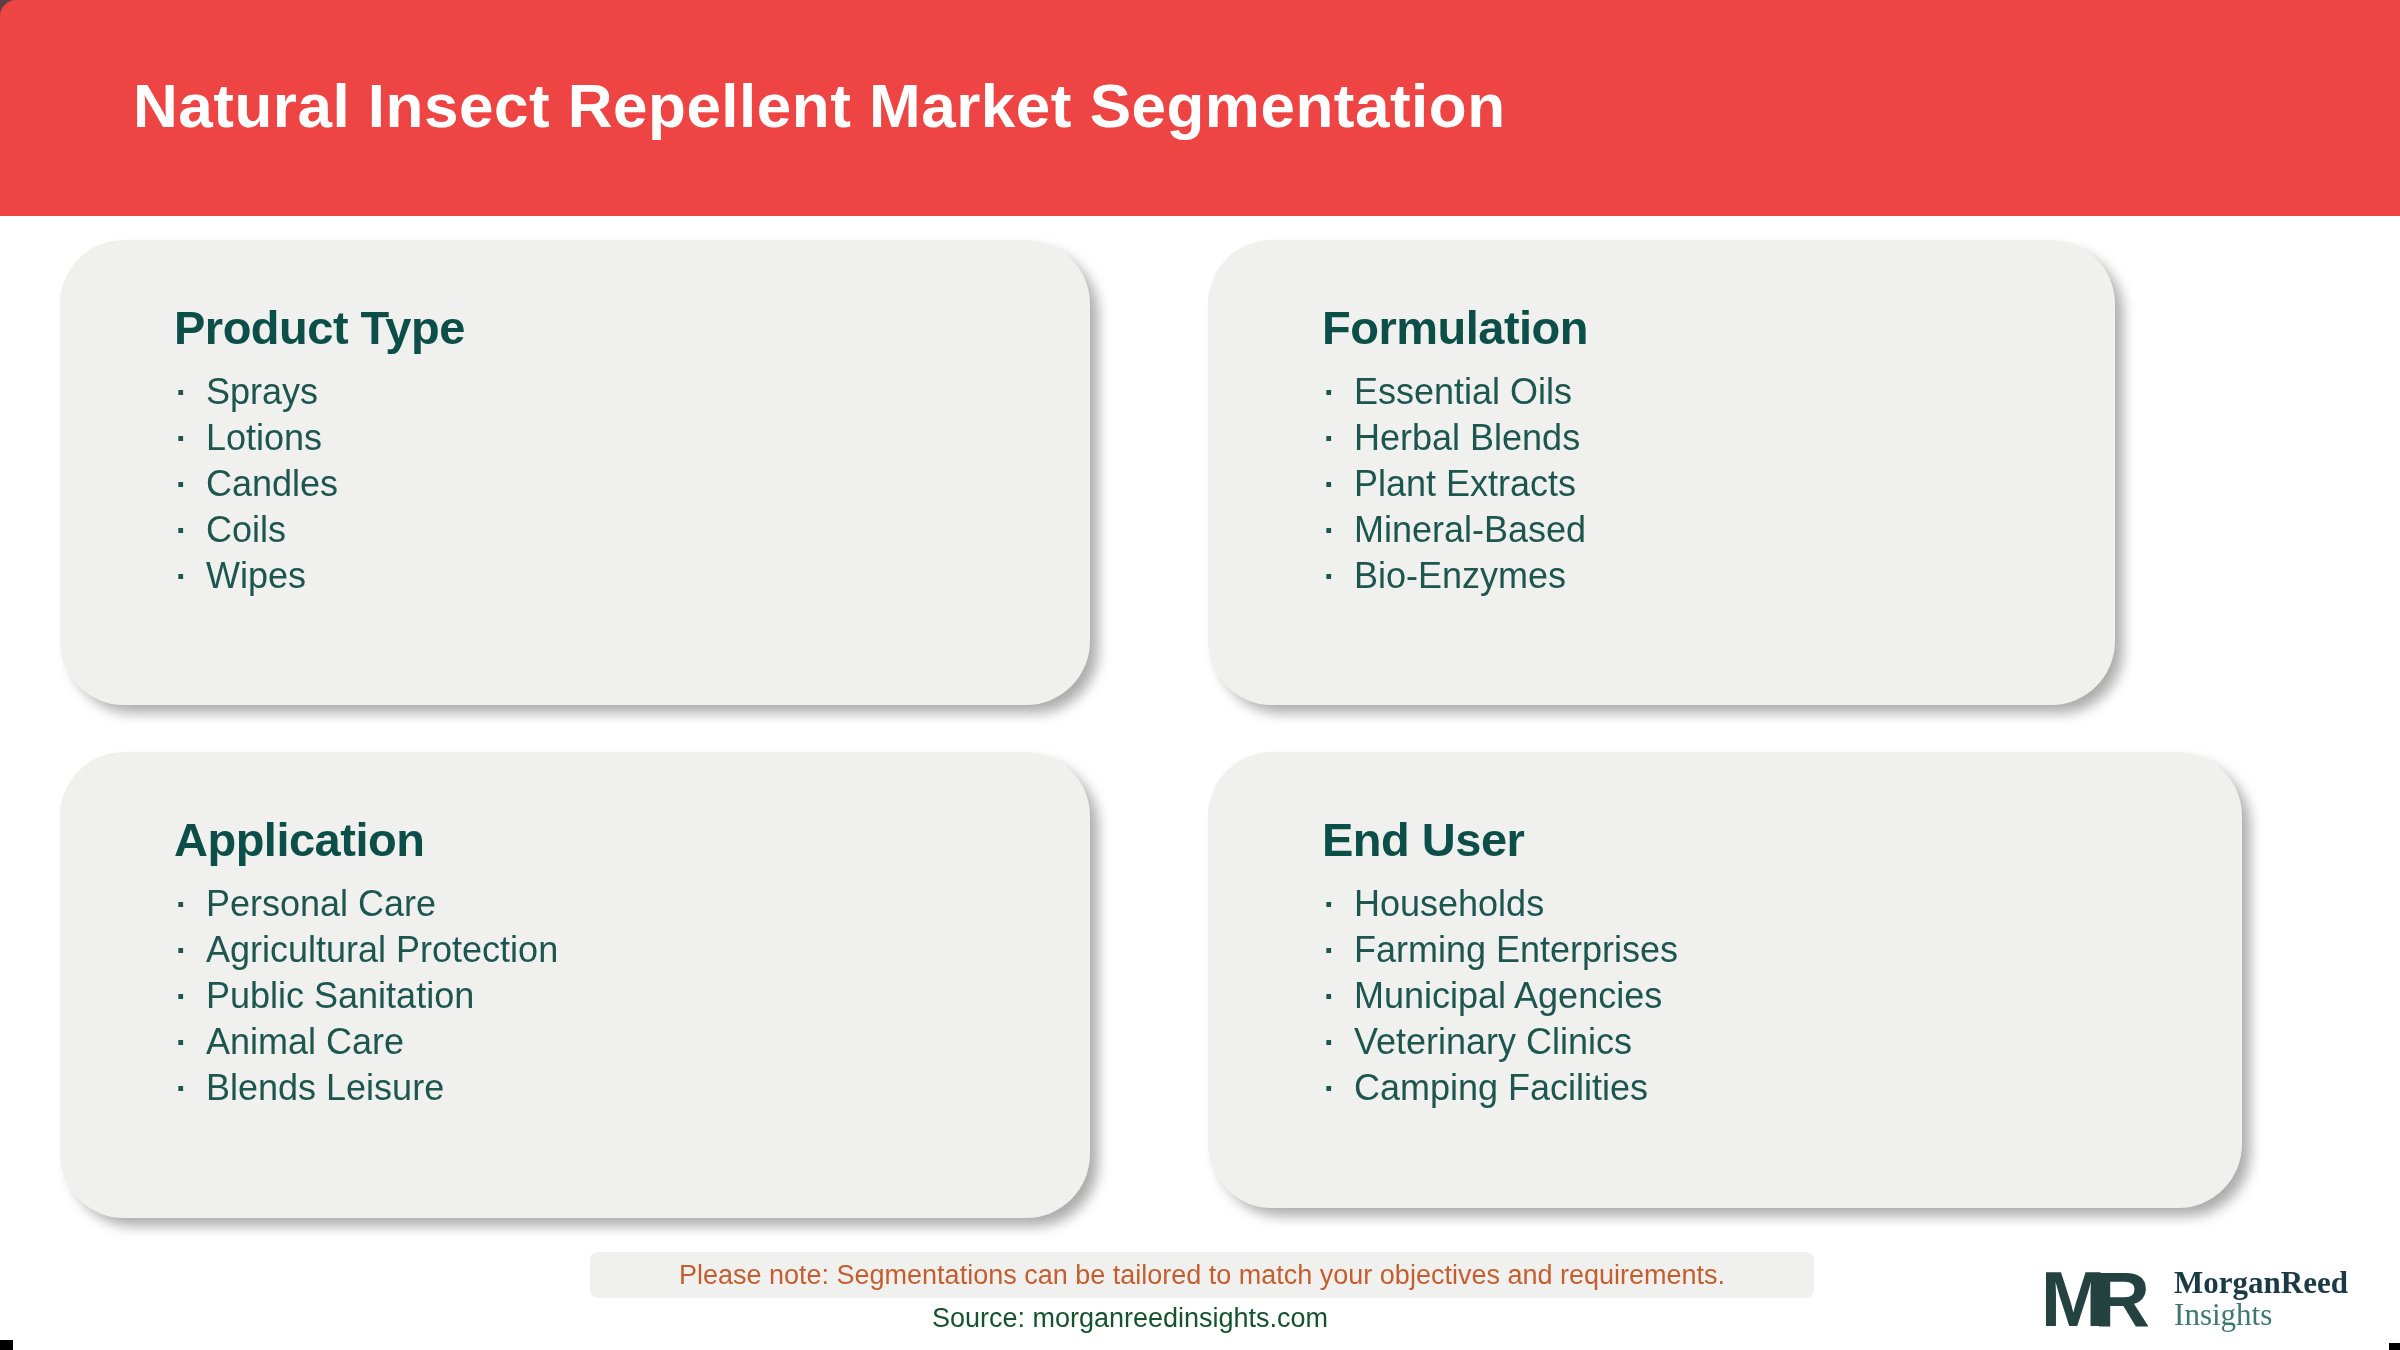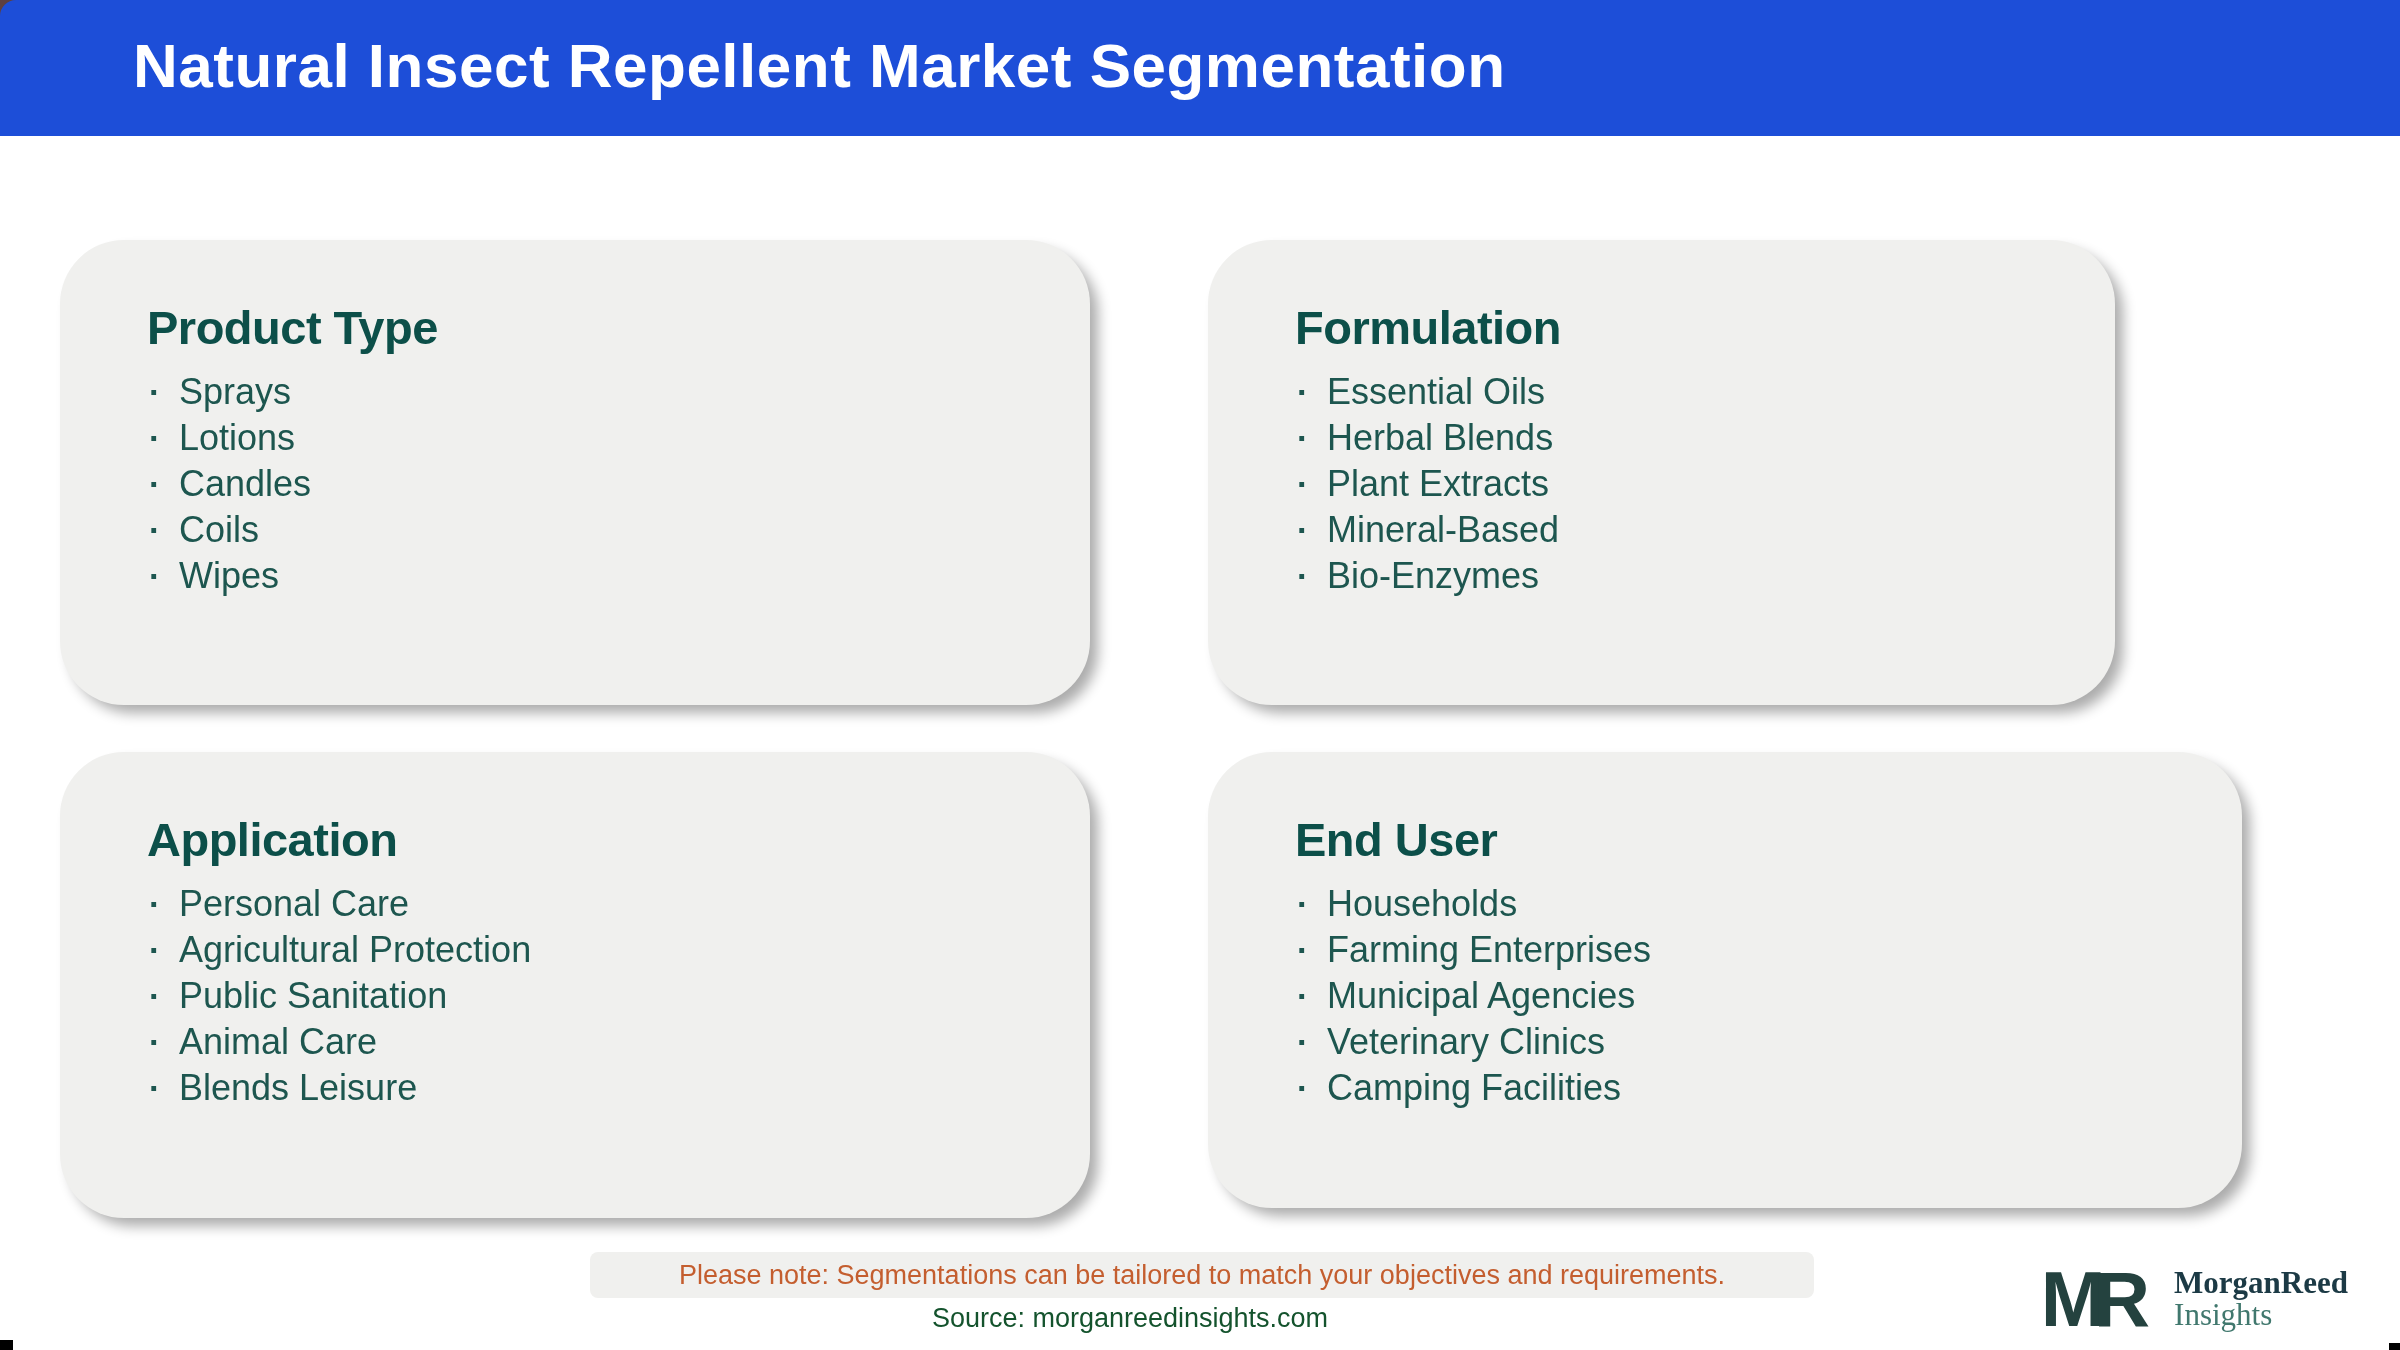--- a/index.html
+++ b/index.html
@@ -14,40 +14,40 @@
 
   
   .corner-artifact {
     position: absolute; top: 0; left: 0;
     width: 18px; height: 18px;
     background: #5d4043;
   }
 
   .banner {
     position: absolute; top: 0; left: 0; right: 0;
-    height: 136px;
-    background: #1d4ed8;
+    height: 216px;
+    background: #ef4444;
     border-top-left-radius: 16px;
     display: flex; align-items: center;
   }
   .banner h1 {
     margin: 0 0 6px 133px;
     font-size: 62px;
     font-weight: bold;
     color: #ffffff;
     letter-spacing: 0.5px;
   }
 
   .card {
     position: absolute;
     background: #f0f0ee;
     border-radius: 64px;
     box-shadow: 9px 9px 13px -1px rgba(0,0,0,0.33);
     box-sizing: border-box;
-    padding: 60px 50px 0 87px;
+    padding: 60px 50px 0 114px;
   }
   .card-1 { left: 60px;   top: 240px; width: 1030px; height: 465px; }
   .card-2 { left: 1208px; top: 240px; width: 907px; height: 465px; }
   .card-3 { left: 60px;   top: 752px; width: 1030px; height: 466px; }
   .card-4 { left: 1208px; top: 752px; width: 1034px; height: 456px; }
 
   .card h2 {
     margin: 0 0 14px 0;
     font-size: 47px;
     font-weight: bold;

